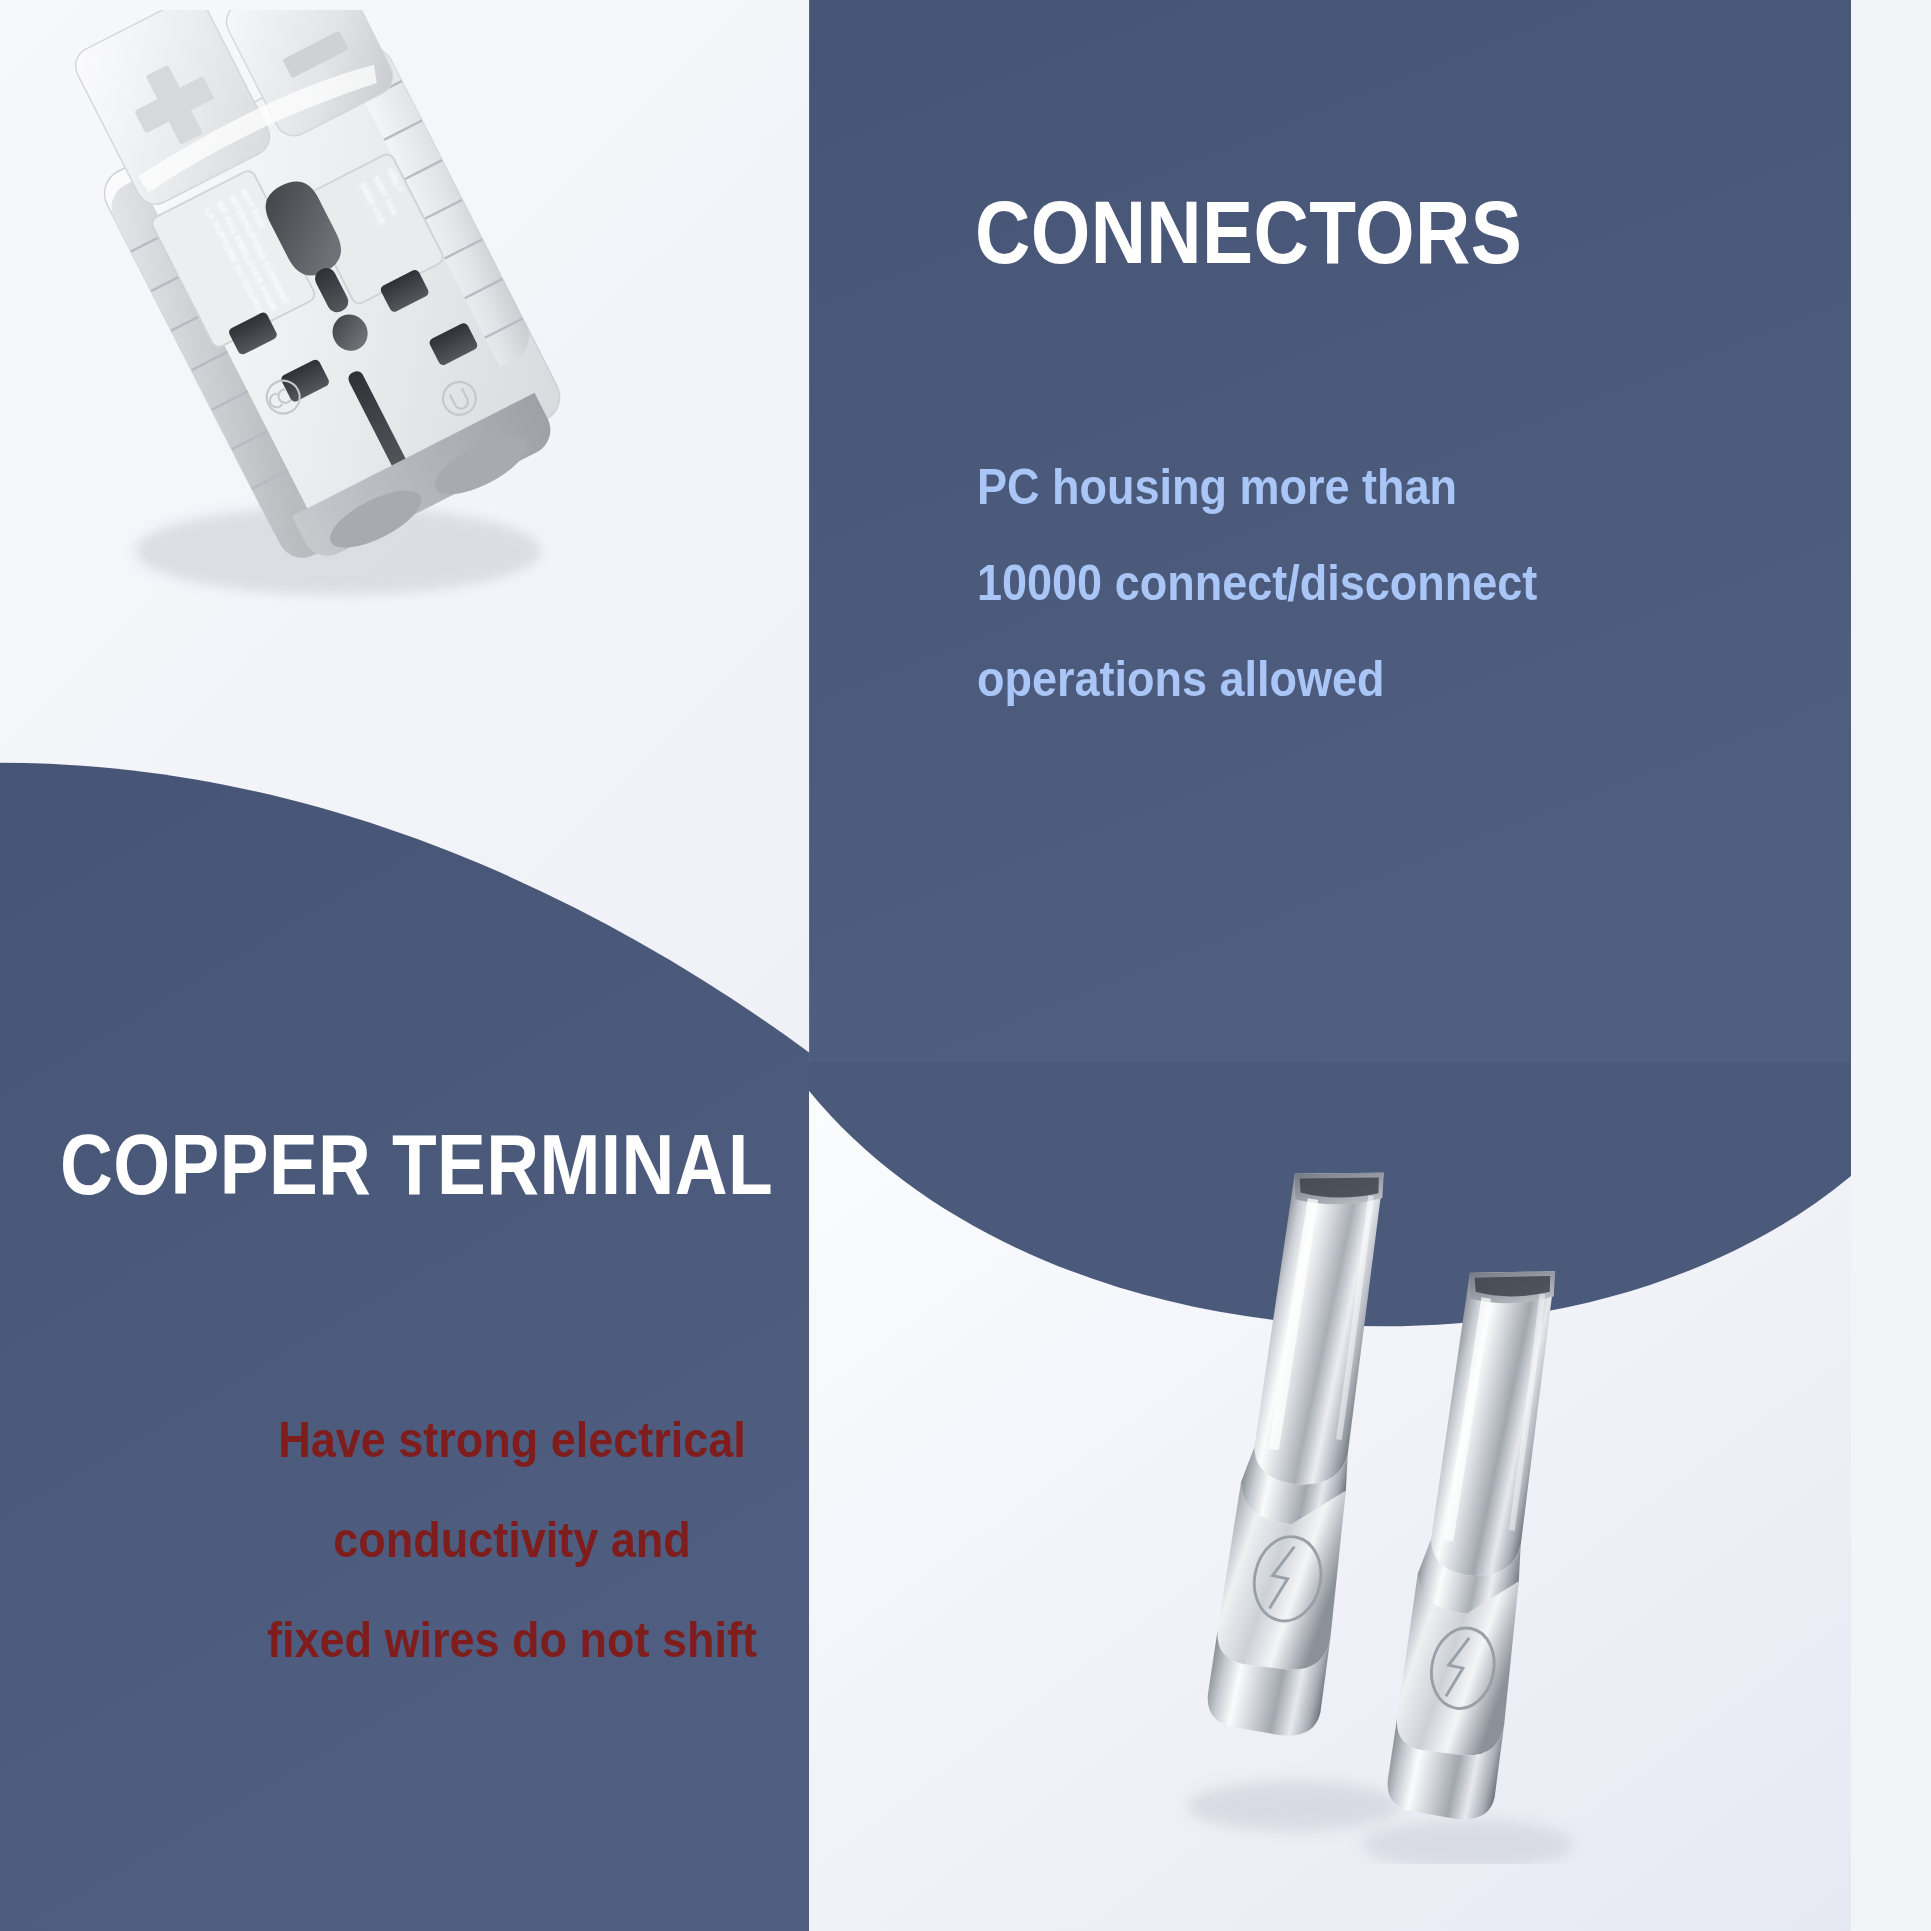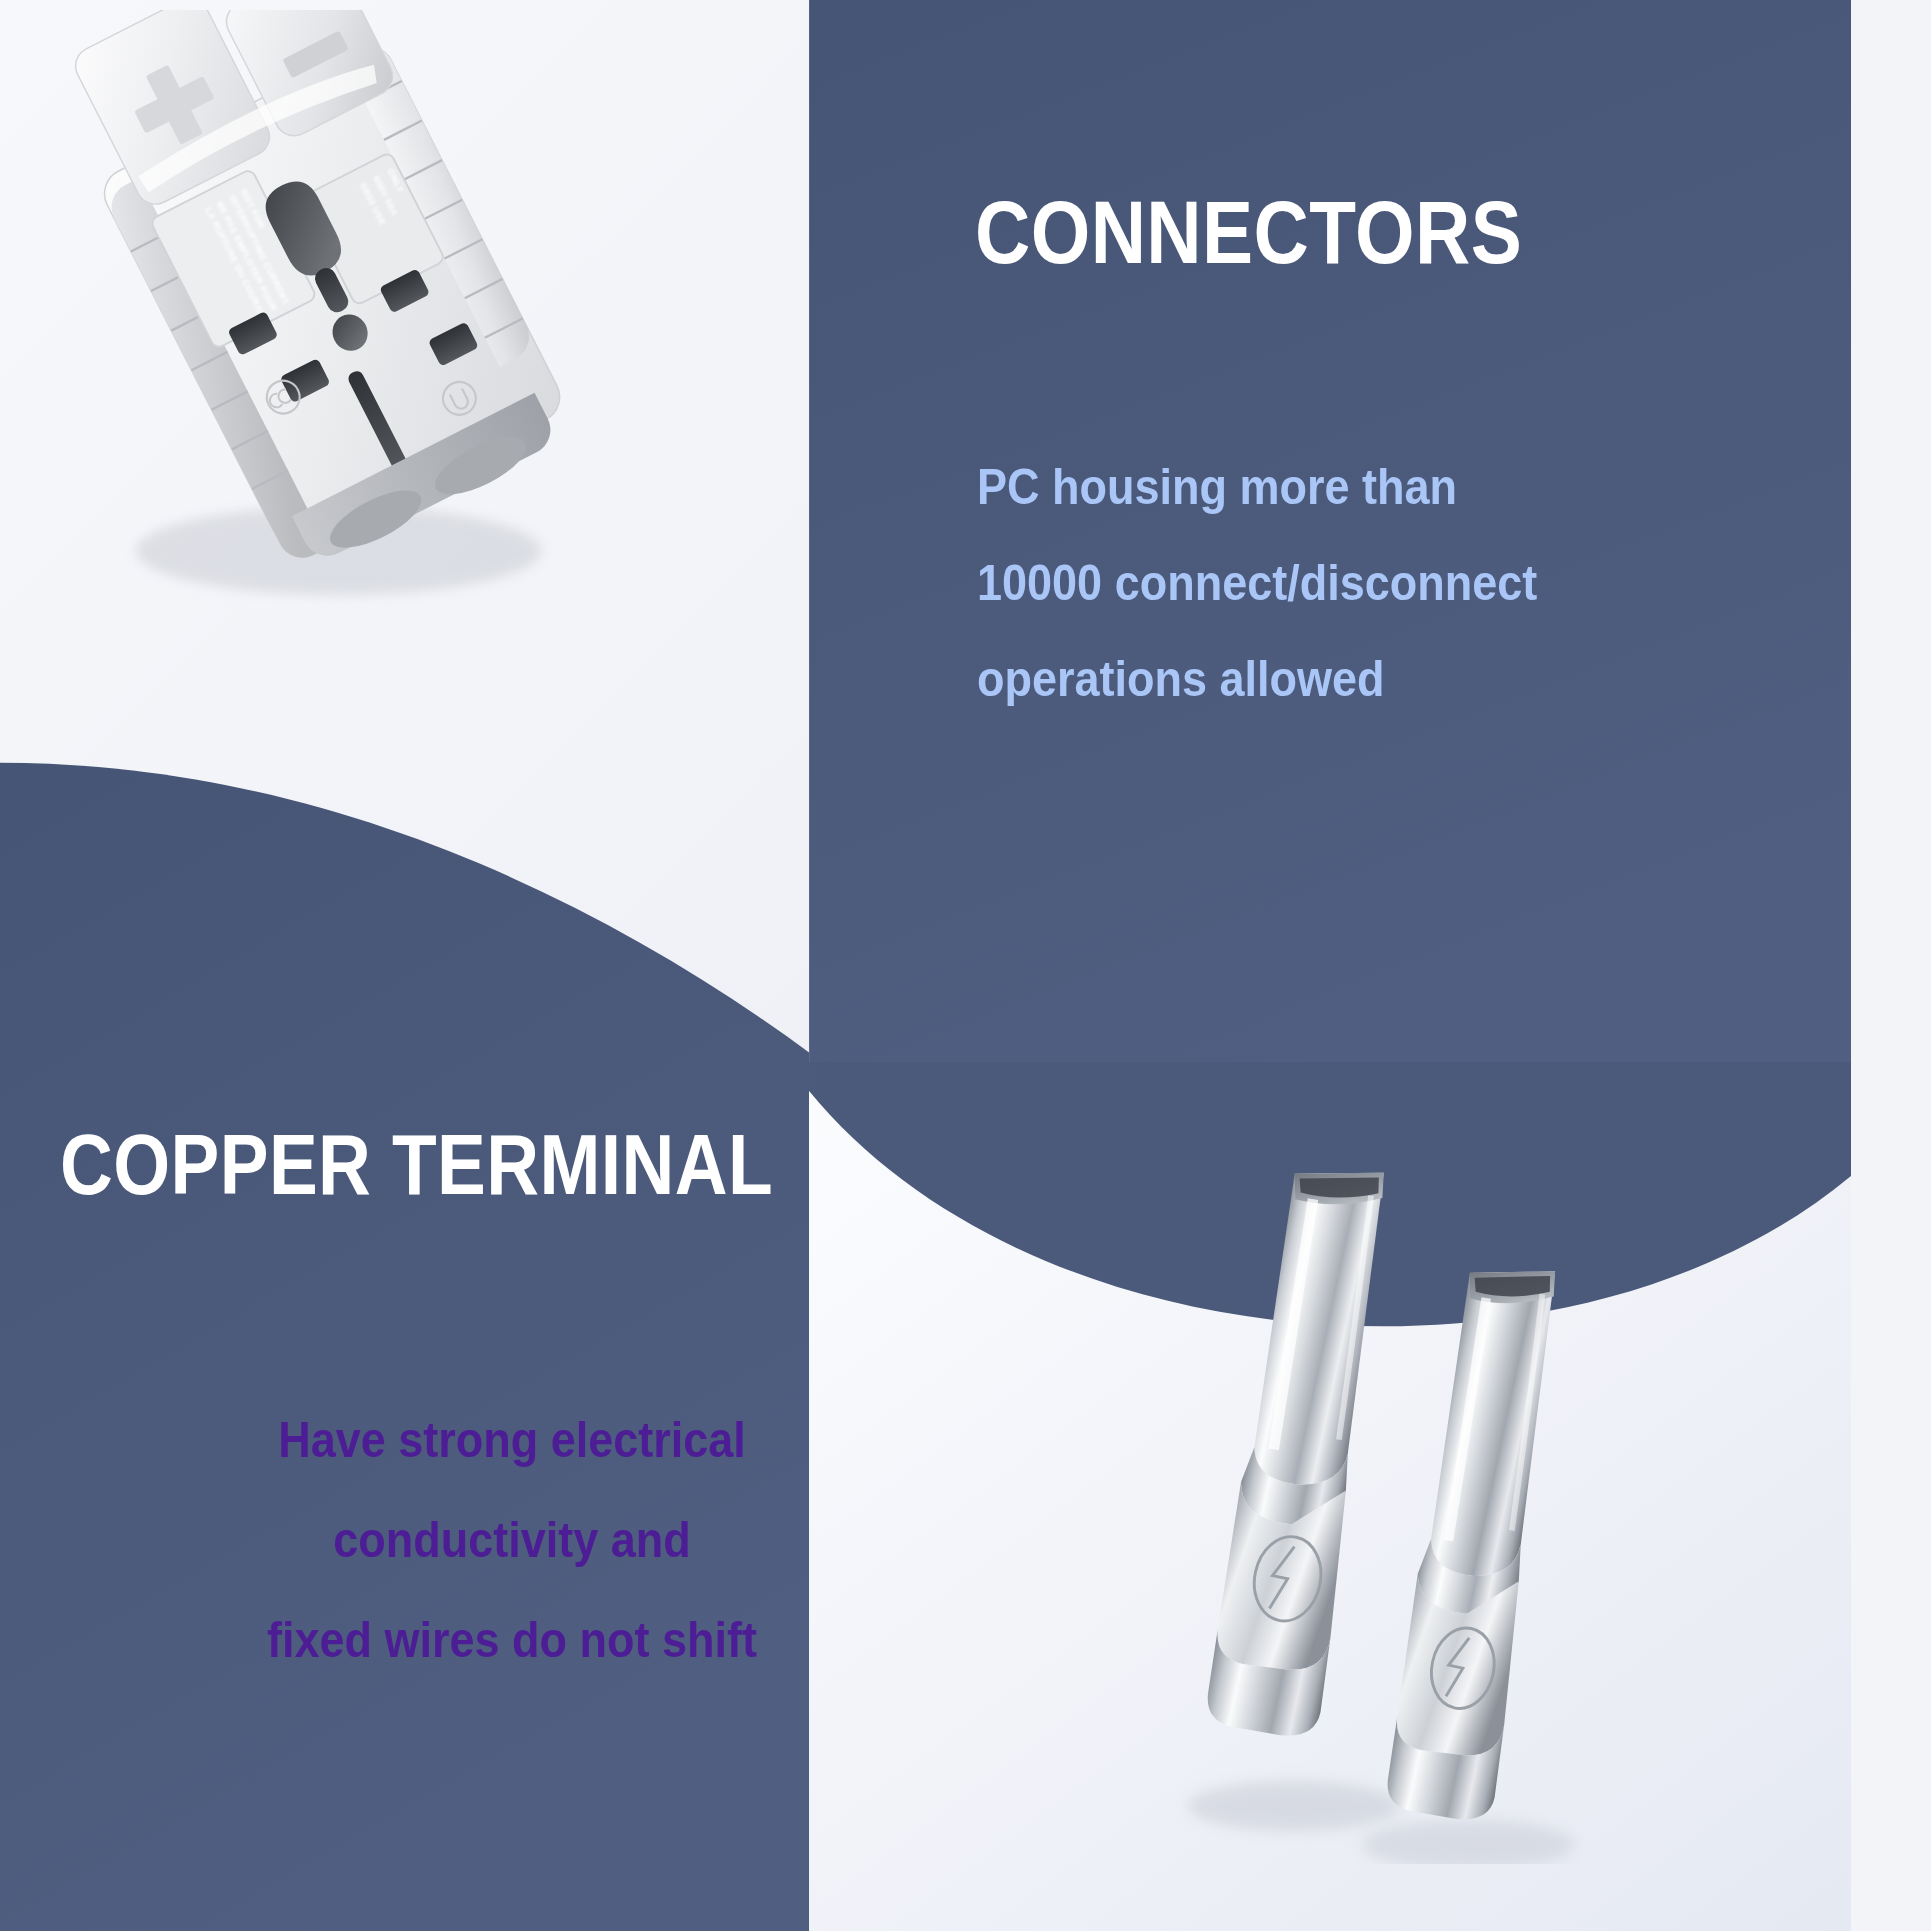--- a/index.html
+++ b/index.html
@@ -56,21 +56,21 @@
     position:absolute;
     left:60px; top:1122px;
     font-size:85px;
   }
   .bl-body {
     position:absolute;
     left:58px; top:1390px;
     width:908px;
     font-family:"Liberation Sans", sans-serif;
     font-weight:700;
-    color:#4c1d95;
+    color:#7f1d1d;
     font-size:50px;
     line-height:2.0;
     text-align:center;
   }
   .bl-body .ln { display:block; transform:scaleX(0.90); }
 
   
   .connector-wrap {
     position:absolute;
     left:68px; top:9.7px;

